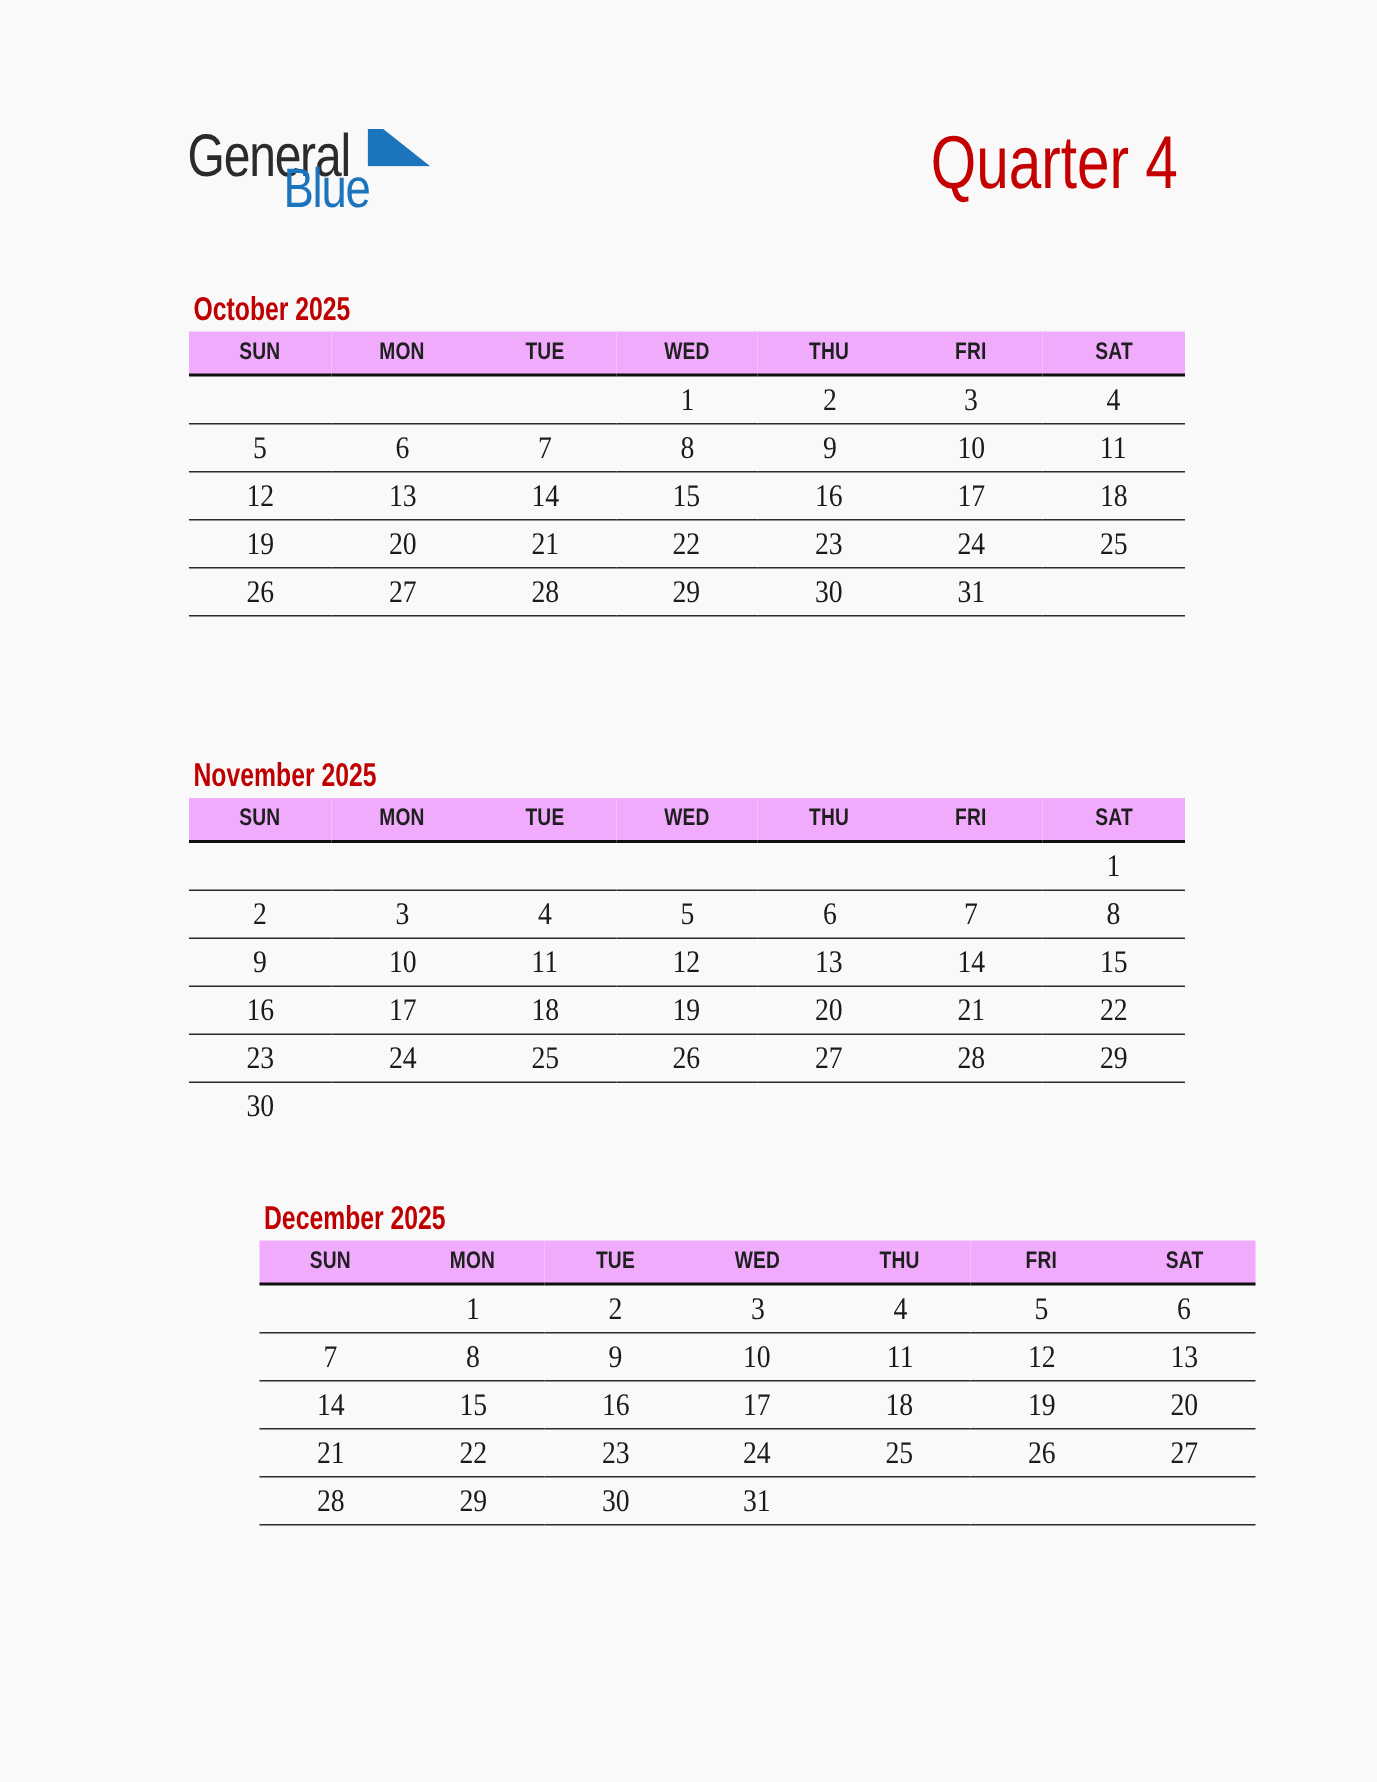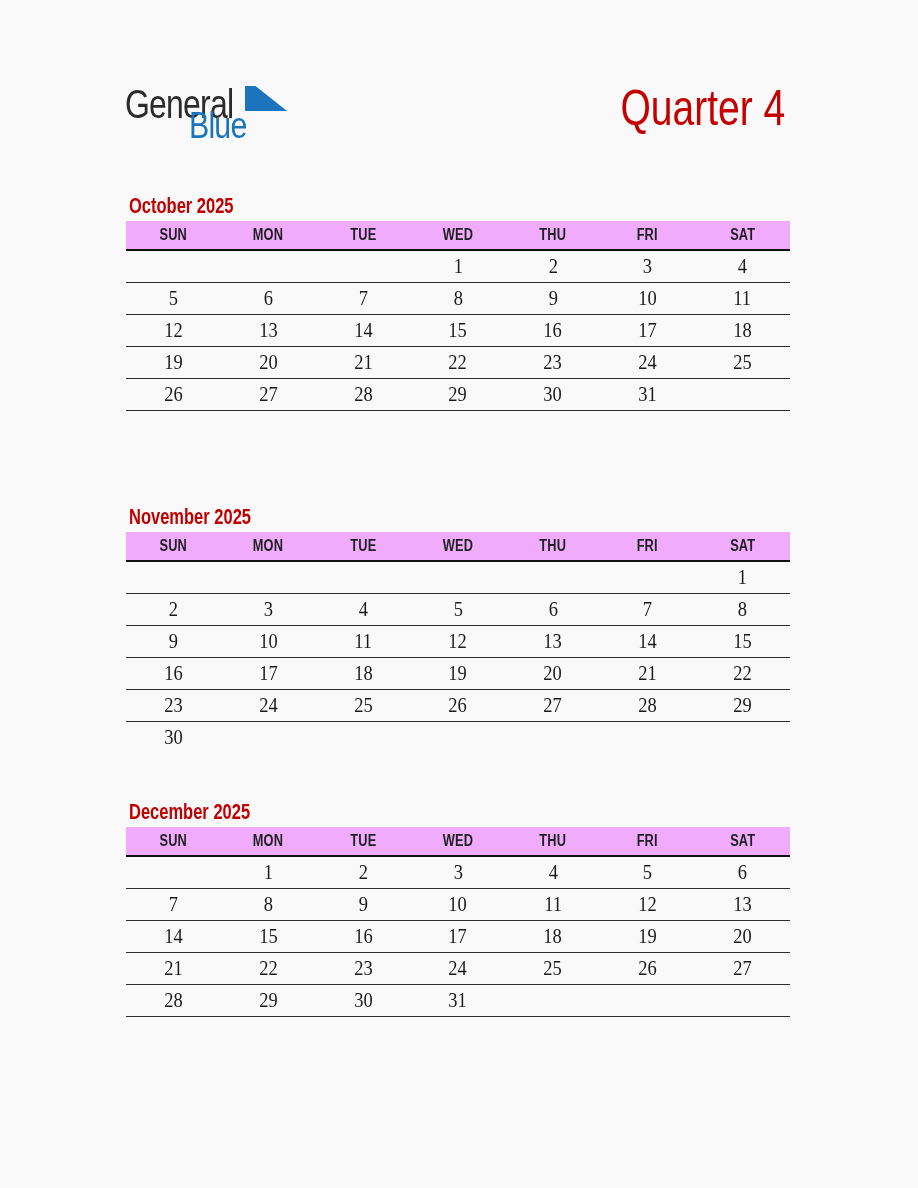--- a/index.html
+++ b/index.html
@@ -42,21 +42,21 @@
     font-size: 50px; line-height: 52px; font-weight: normal;
     color: #c40000;
     transform: scaleX(0.78); transform-origin: right center;
     white-space: nowrap;
   }
 
   
   .month { position: absolute; left: 126px; width: 664px; }
   #month-0 { top: 194px; }
   #month-1 { top: 505px; }
-  #month-2 { top: 800px; }
+  #month-2 { top: 800px; margin-left: 47px; }
 
   .month-title {
     margin: 0 0 3px 3px;
     font-size: 22px; line-height: 24px; font-weight: bold;
     color: #c00000;
     transform: scaleX(0.75); transform-origin: left center;
     white-space: nowrap;
   }
 
   .cal { width: 664px; border-collapse: collapse; table-layout: fixed; }

